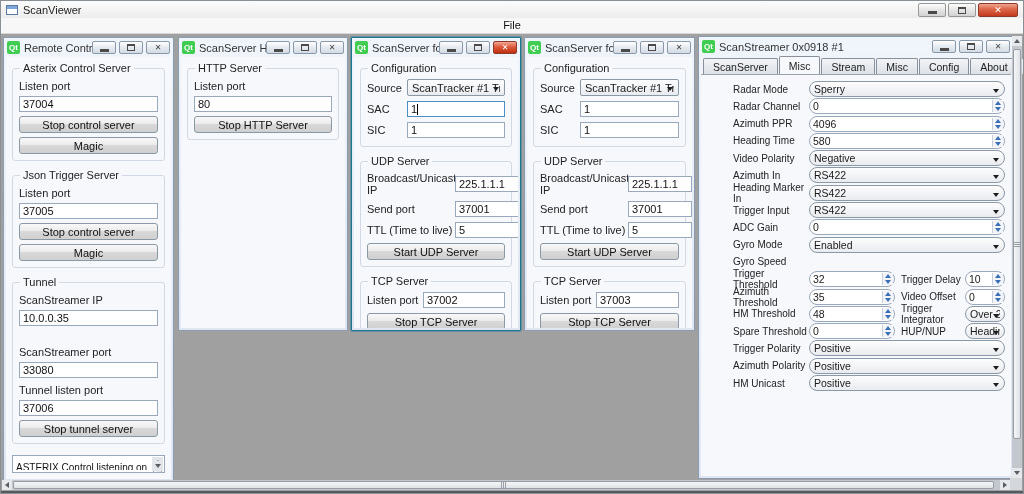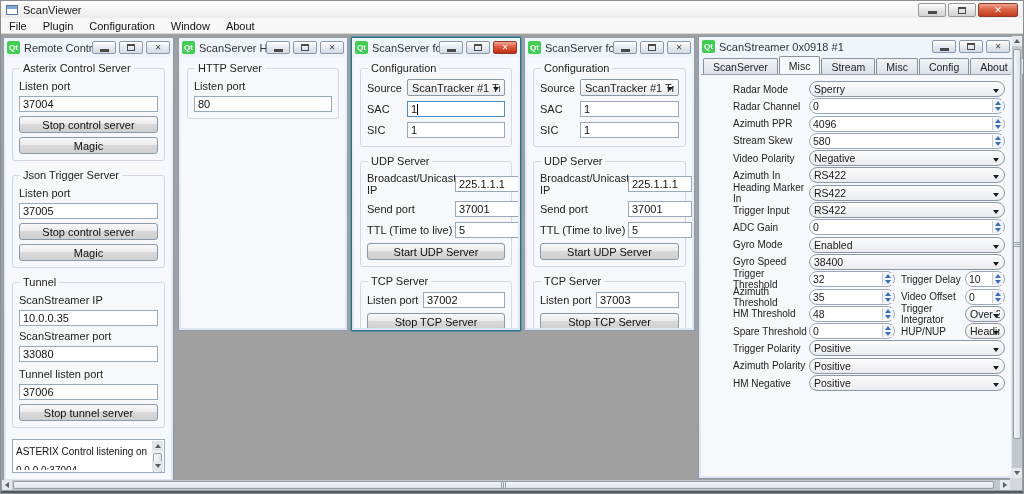--- a/index.html
+++ b/index.html
@@ -14,21 +14,21 @@
   .apptitle{font-size:11px;color:#222;}
   .winbtns{position:absolute;right:5px;top:2px;display:flex;gap:2px;}
   .wbtn{height:14px;border:1px solid #989898;border-radius:2px;display:flex;align-items:center;justify-content:center;
     background:linear-gradient(#fdfdfd,#e8e8e8 45%,#d2d2d2);}
   .wbtn.min,.wbtn.max{width:28px;}
   .wbtn.close{width:40px;background:linear-gradient(#f0a590,#dd6a4c 40%,#c33a1e);border-color:#8c3a2a;color:#fff;font-size:9px;font-weight:bold;}
   .g-minbar{width:9px;height:3px;background:#4a4a4a;margin-top:5px;}
   .g-maxbox{width:8px;height:7px;border:1px solid #4a4a4a;border-top-width:2px;background:transparent;}
   
   .menubar{position:absolute;left:1px;top:18px;right:1px;height:16px;background:#f7f7f7;
-    display:flex;align-items:center;border-bottom:1px solid #d8d8d8;}
+    display:flex;align-items:center;border-bottom:1px solid #d8d8d8;flex-direction:column;}
   .menuitem{padding:1px 8px;color:#111;}
   
   .mdi{position:absolute;left:1px;top:34px;right:1px;bottom:3px;background:#a0a0a0;overflow:hidden;}
   
   .cwin{position:absolute;display:flex;flex-direction:column;
     background:linear-gradient(#f0f4fb,#dfe6f2);border:1px solid #8c9cb0;border-radius:1px;justify-content:flex-end;}
   .cwin.active{border:1px solid #1e768e;box-shadow:0 0 0 1px rgba(40,125,155,.45);}
   .ctitle{height:19px;display:flex;align-items:center;padding:0 3px;flex:0 0 auto;}
   .qticon{width:13px;height:13px;background:#41cd52;border-radius:2px;color:#fff;font-size:8px;font-weight:bold;
     display:flex;align-items:center;justify-content:center;margin-right:4px;flex:0 0 auto;}
@@ -160,21 +160,21 @@
           <span class="gtitle">Json Trigger Server</span>
           <div class="flabel">Listen port</div>
           <input class="tinput" value="37005" style="">
           <div class="btn">Stop control server</div>
           <div class="btn">Magic</div>
         </div>
         <div class="group">
           <span class="gtitle">Tunnel</span>
           <div class="flabel">ScanStreamer IP</div>
           <input class="tinput" value="10.0.0.35" style="">
-          <div class="flabel" style="margin-top:4px;">ScanStreamer port</div>
+          <div class="flabel" style="margin-top:20px;">ScanStreamer port</div>
           <input class="tinput" value="33080" style="">
           <div class="flabel" style="margin-top:6px;">Tunnel listen port</div>
           <input class="tinput" value="37006" style="">
           <div class="btn">Stop tunnel server</div>
         </div>
         <div class="logbox">
           <div class="logtext">ASTERIX Control listening on
 0.0.0.0:37004
 Tunnel listening on 0.0.0.0:37006
 Client connected from
@@ -210,20 +210,21 @@
               <span class="g-maxbox"></span>
             </span>
           <span class="cbtn cclose">✕</span>
         </span>
       </div>
       <div class="cbody">
         <div class="group">
           <span class="gtitle">HTTP Server</span>
           <div class="flabel">Listen port</div>
           <input class="tinput" value="80" style="">
+          <div class="btn">Stop HTTP Server</div>
         </div>
       </div>
     </div>
 
     <div class="cwin active" id="w-ast1">
       <div class="ctitle">
         <span class="qticon">Qt</span>
         <span class="ctext">ScanServer for Asteri...</span>
         <span class="cbtns">
           <span class="cbtn">
@@ -386,21 +387,21 @@
             <span class="flbl l1">Azimuth PPR</span>
             <div class="spin grow">
               <span>4096</span>
               <span class="sbtns">
                 <i class="tri-up"></i>
                 <i class="tri-dn"></i>
               </span>
             </div>
           </div>
           <div class="srow">
-            <span class="flbl l1">Stream Skew</span>
+            <span class="flbl l1">Heading Time</span>
             <div class="spin grow">
               <span>580</span>
               <span class="sbtns">
                 <i class="tri-up"></i>
                 <i class="tri-dn"></i>
               </span>
             </div>
           </div>
           <div class="srow">
             <span class="flbl l1">Video Polarity</span>
@@ -442,24 +443,20 @@
           </div>
           <div class="srow">
             <span class="flbl l1">Gyro Mode</span>
             <div class="combo grow">
               <span class="cval">Enabled</span>
               <span class="carrow"></span>
             </div>
           </div>
           <div class="srow">
             <span class="flbl l1">Gyro Speed</span>
-            <div class="combo grow">
-              <span class="cval">38400</span>
-              <span class="carrow"></span>
-            </div>
           </div>
           <div class="srow">
             <span class="flbl l1">Trigger Threshold</span>
             <div class="spin c1">
               <span>32</span>
               <span class="sbtns">
                 <i class="tri-up"></i>
                 <i class="tri-dn"></i>
               </span>
             </div>
@@ -528,21 +525,21 @@
             </div>
           </div>
           <div class="srow">
             <span class="flbl l1">Azimuth Polarity</span>
             <div class="combo grow">
               <span class="cval">Positive</span>
               <span class="carrow"></span>
             </div>
           </div>
           <div class="srow">
-            <span class="flbl l1">HM Negative</span>
+            <span class="flbl l1">HM Unicast</span>
             <div class="combo grow">
               <span class="cval">Positive</span>
               <span class="carrow"></span>
             </div>
           </div>
         </div>
     </div>
 
     <div class="vscroll">
       <span class="sar2 t">

